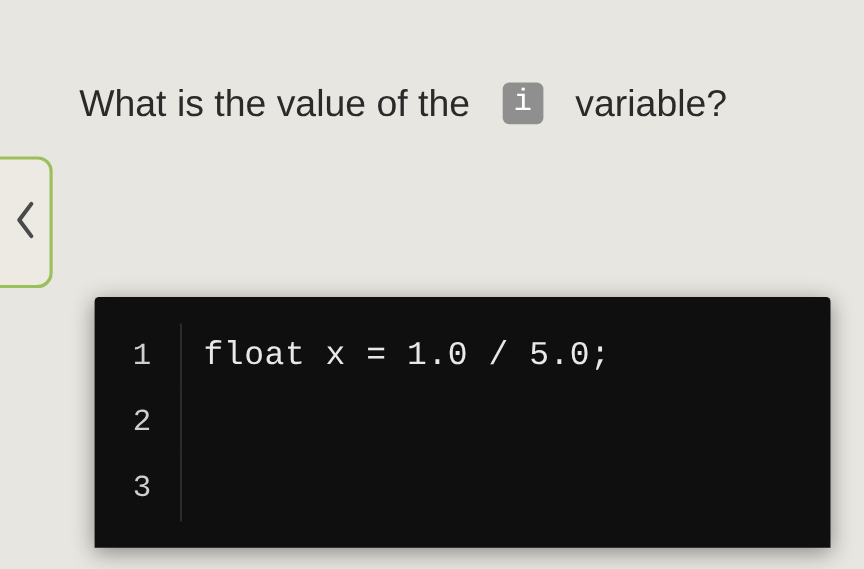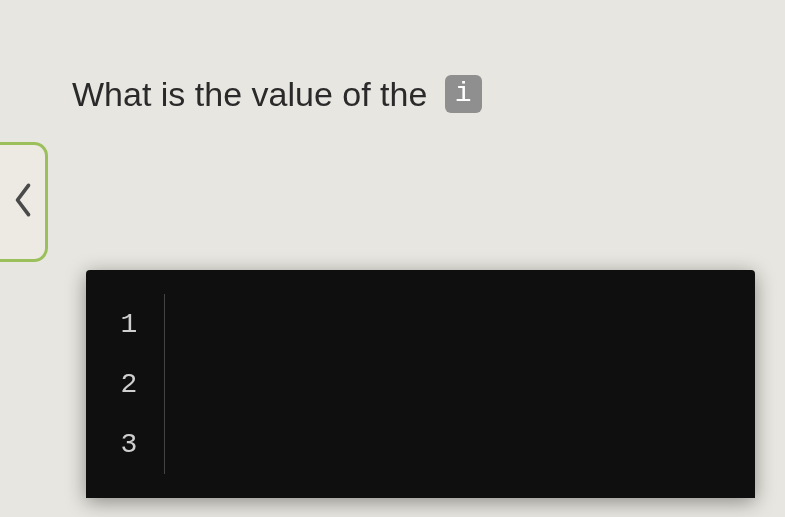--- a/index.html
+++ b/index.html
@@ -15,21 +15,21 @@
     position: absolute;
     top: 72px;
     left: 72px;
     font-size: 34px;
     color: #2a2a2a;
     font-weight: 400;
     line-height: 1.3;
     display: flex;
     align-items: center;
     flex-wrap: wrap;
-    gap: 8px;
+    gap: 20px;
     justify-content: space-between;
   }
   .question .q-text { white-space: pre; }
   .inline-code {
     display: inline-flex;
     align-items: center;
     justify-content: center;
     background: #8f8f8f;
     color: #fff;
     font-family: "Courier New", Consolas, monospace;
@@ -92,34 +92,36 @@
     white-space: pre;
     letter-spacing: 0.5px;
   }
 </style>
 </head>
 <body>
 
 <div class="question">
   <span class="q-text">What is the value of the </span>
   <span class="inline-code">i</span>
+  <span class="q-text"> variable?</span>
 </div>
 
 <div class="nav-prev" aria-label="previous">
   <span>
     <svg viewBox="0 0 24 40" fill="none" stroke="#4a4a4a" stroke-width="4" stroke-linecap="round" stroke-linejoin="round">
       <polyline points="18,4 6,20 18,36"></polyline>
     </svg>
   </span>
 </div>
 
 <div class="code-block">
   <div class="code-row">
     <div class="lineno">1</div>
     <div class="gutter-sep"></div>
+    <div class="code-text">float x = 1.0 / 5.0;</div>
   </div>
   <div class="code-row">
     <div class="lineno">2</div>
     <div class="gutter-sep"></div>
   </div>
   <div class="code-row">
     <div class="lineno">3</div>
     <div class="gutter-sep"></div>
     <div class="code-text"></div>
   </div>

